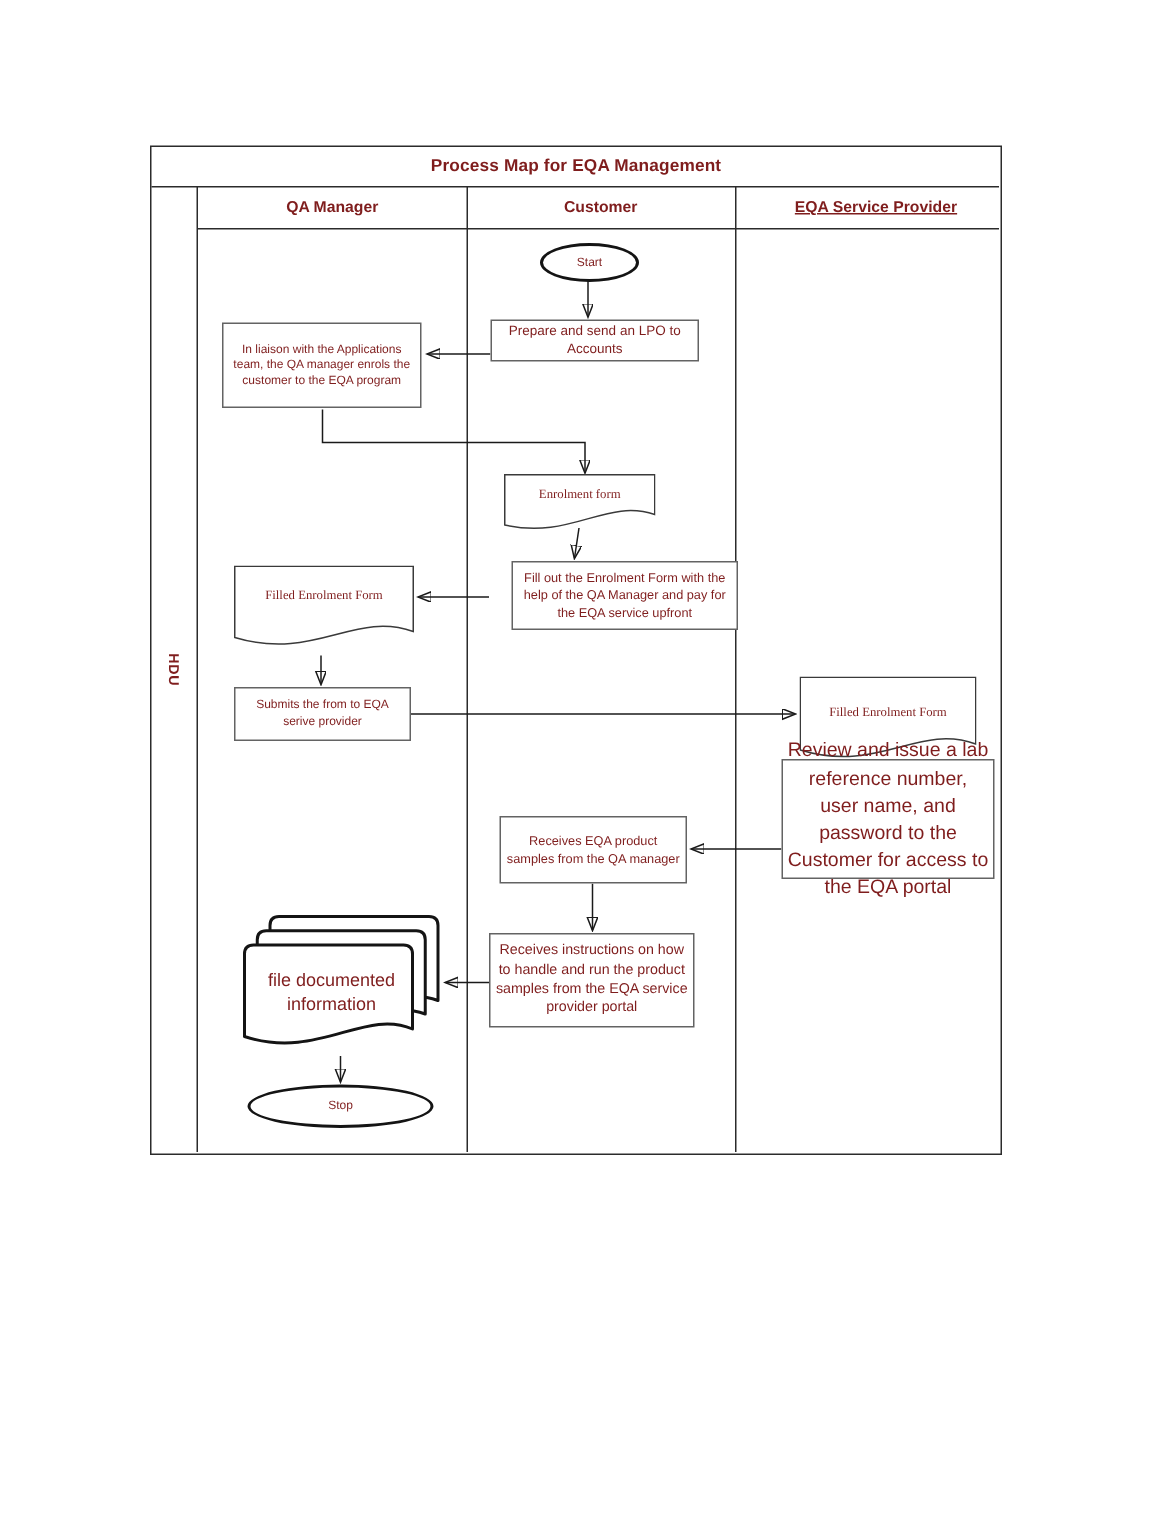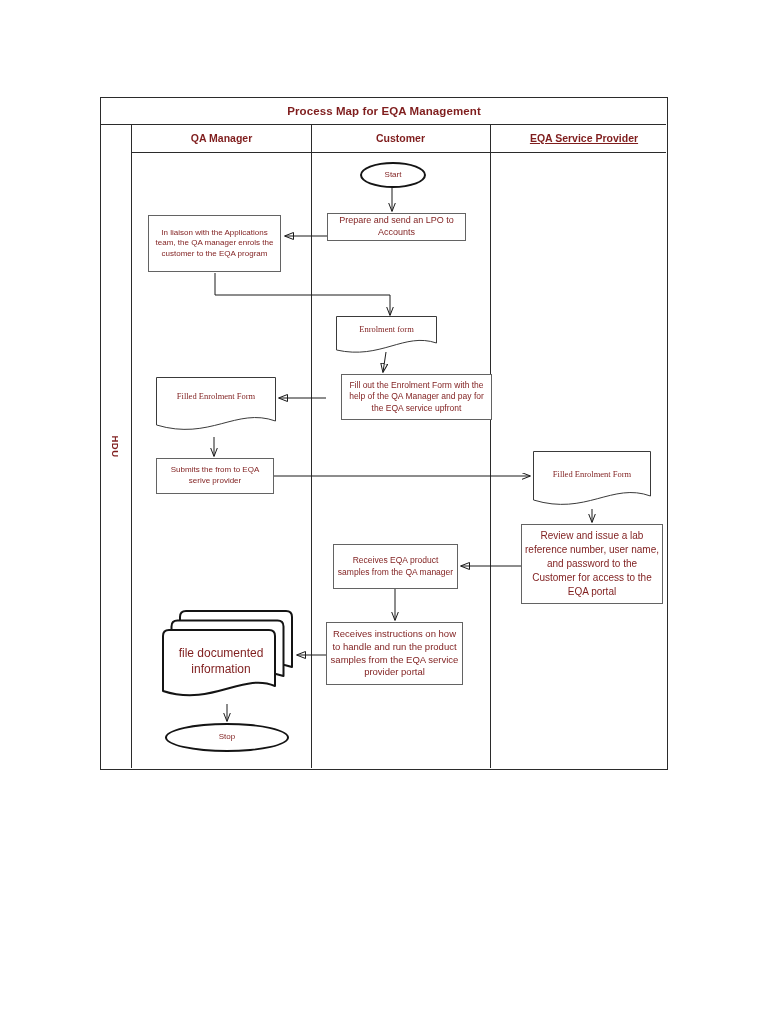--- a/index.html
+++ b/index.html
@@ -112,21 +112,21 @@
     <span>Submits the from to EQA serive provider</span>
   </div>
 
   <div class="node docnode" style="left:533px;top:451px;width:118px;height:59px;">
     <svg width="118" height="59" viewBox="0 0 118 59">
       <path class="docpath" d="M0.5,0.5 L117.5,0.5 L117.5,45 C79,31 53,65 0.5,49 Z"></path>
     </svg>
     <div class="doclabel" style="padding-bottom:12px;">Filled Enrolment Form</div>
   </div>
 
-  <div class="node proc" style="left:521px;top:524px;width:142px;height:80px;font-size:10px;line-height:1.4;">
+  <div class="node proc" style="left:521px;top:506px;width:142px;height:80px;font-size:13px;line-height:1.4;">
     <span>Review and issue a lab reference number, user name, and password to the Customer for access to the EQA portal</span>
   </div>
 
   <div class="node proc" style="left:333px;top:544px;width:125px;height:45px;font-size:8.5px;">
     <span>Receives EQA product samples from the QA manager</span>
   </div>
 
   <div class="node proc" style="left:326px;top:622px;width:137px;height:63px;font-size:9.5px;">
     <span>Receives instructions on how to handle and run the product samples from the EQA service provider portal</span>
   </div>

